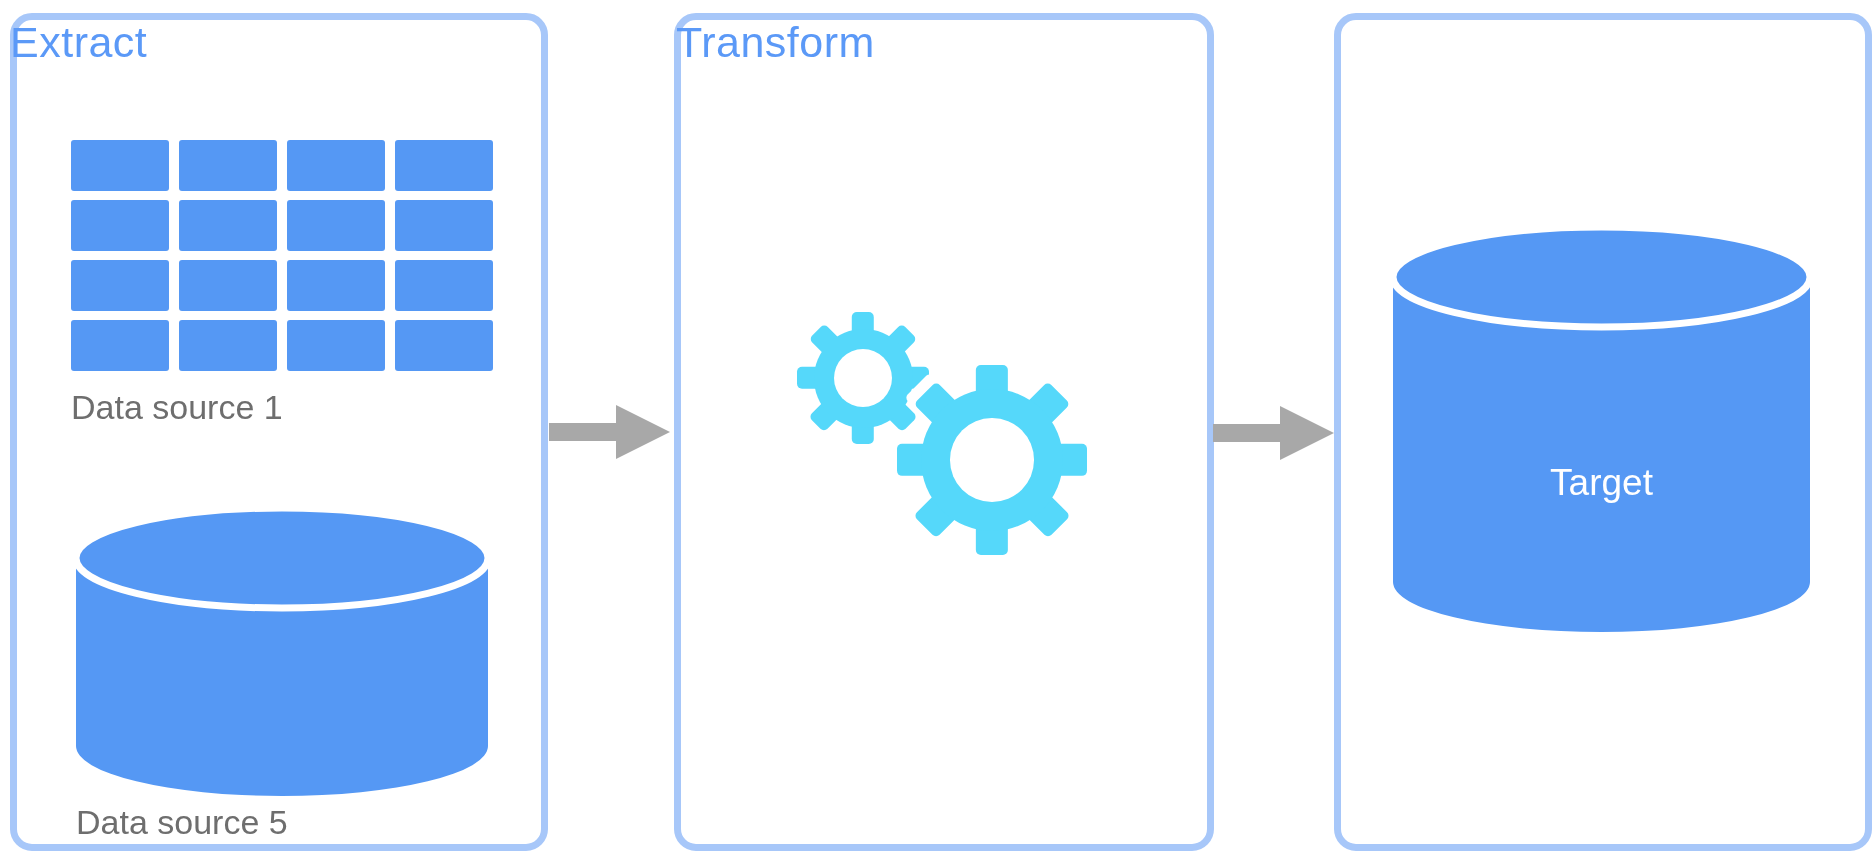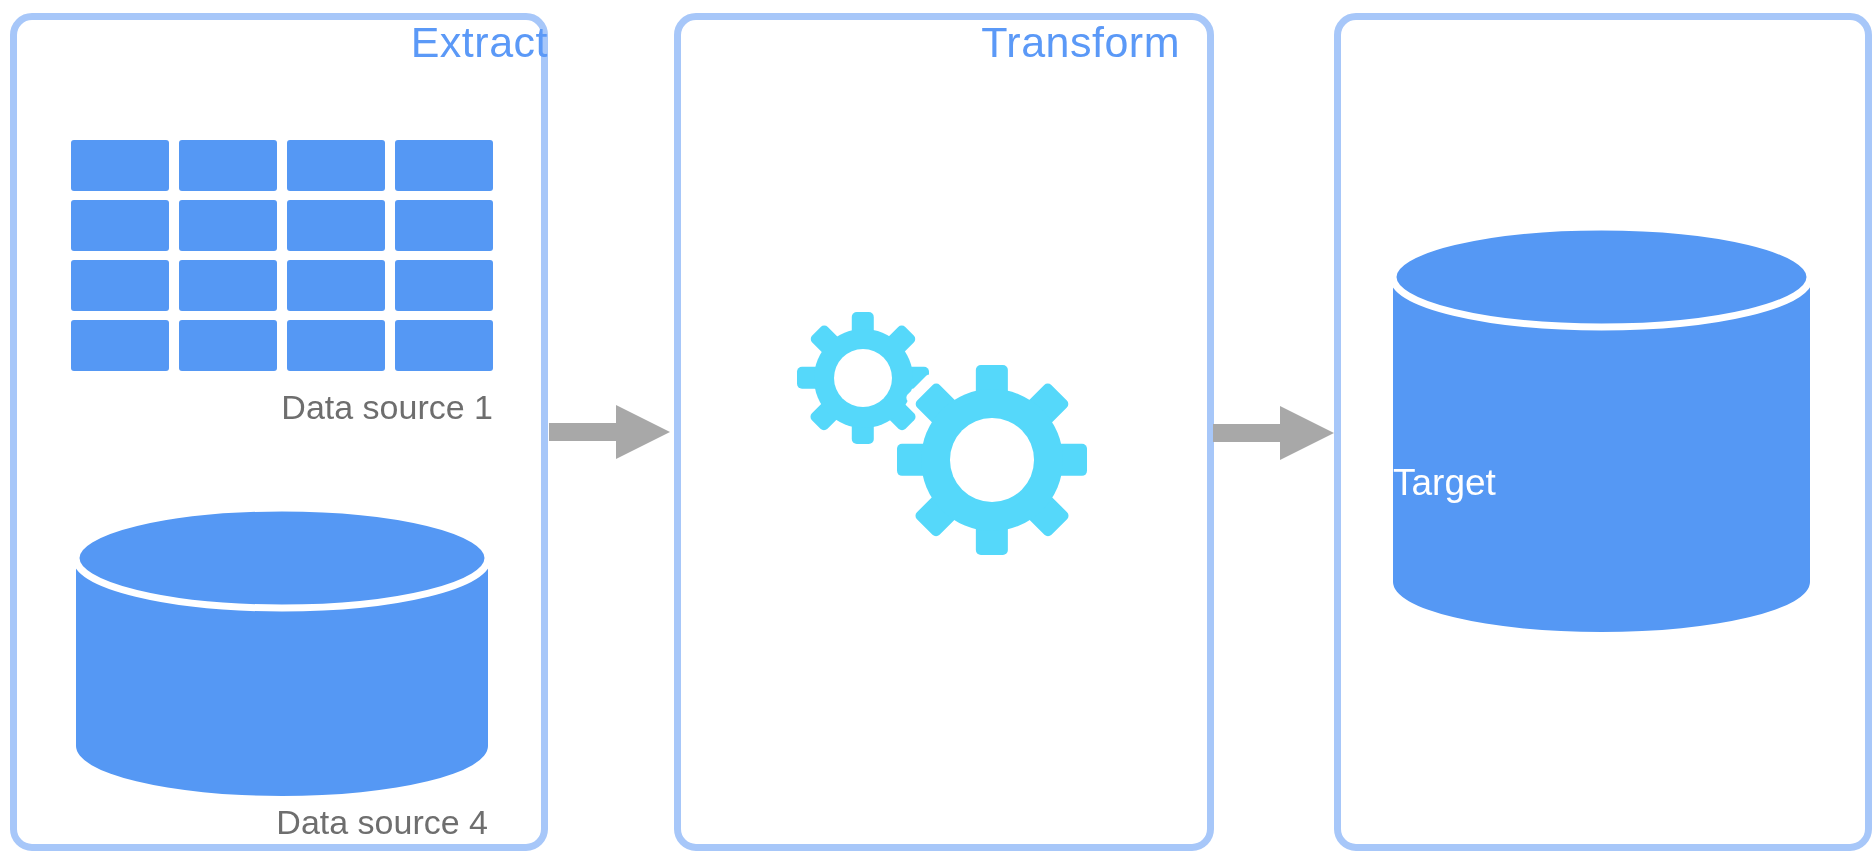--- a/index.html
+++ b/index.html
@@ -10,32 +10,32 @@
     --arrow:#A8A8A8;
     --cyan:#55D8FA;
   }
   *{margin:0;padding:0;box-sizing:border-box}
   html,body{background:#fff}
   body{font-family:"Liberation Sans", sans-serif;}
   .canvas{position:relative;width:1875px;height:861px;background:#fff;overflow:hidden}
 
   
   .panel{position:absolute;top:13px;height:838px;border:7px solid var(--panel-border);border-radius:22px;background:#fff}
-  .panel-title{position:absolute;top:18px;text-align:right;font-size:43px;font-weight:300;color:var(--title-blue);letter-spacing:.5px}
+  .panel-title{position:absolute;top:18px;text-align:left;font-size:43px;font-weight:300;color:var(--title-blue);letter-spacing:.5px}
 
   
   .table-icon{position:absolute;left:71px;top:140px;display:grid;grid-template-columns:repeat(4,98px);grid-auto-rows:51px;column-gap:10px;row-gap:9px}
   .table-icon i{display:block;background:var(--blue);border-radius:3px}
 
   
-  .label{position:absolute;color:var(--gray);font-size:34px;font-weight:300;text-align:right;line-height:1.45}
+  .label{position:absolute;color:var(--gray);font-size:34px;font-weight:300;text-align:left;line-height:1.45}
 
   
   .cyl{position:absolute}
-  .target-label{position:absolute;left:1393px;top:462px;width:417px;color:#fff;font-size:37px;font-weight:300}
+  .target-label{position:absolute;left:1393px;top:462px;width:417px;text-align:center;color:#fff;font-size:37px;font-weight:300}
 
   
   .gear{position:absolute}
   .gear .bar{position:absolute;left:50%;top:50%;width:17%;height:100%;background:var(--cyan);transform:translate(-50%,-50%) rotate(var(--a));border-radius:5px}
   .gear .body{position:absolute;inset:12.5%;background:var(--cyan);border-radius:50%}
   .gear .hole{position:absolute;inset:28%;background:#fff;border-radius:50%}
   .gear.halo .bar,.gear.halo .body{background:#fff}
 
   
   .arrow{position:absolute}
@@ -43,21 +43,21 @@
 </head>
 <body>
 
 <div class="canvas">
 
   <section class="panel" style="left:10px;width:538px"></section>
   <section class="panel" style="left:674px;width:540px"></section>
   <section class="panel" style="left:1334px;width:538px"></section>
 
   <div class="panel-title" style="left:10px;width:538px">Extract</div>
-  <div class="panel-title" style="left:640px;width:540px">Transform</div>
+  <div class="panel-title" style="left:676px;width:540px">Transform</div>
 
   <div class="table-icon">
     <i></i>
       <i></i>
       <i></i>
       <i></i>
     <i></i>
       <i></i>
       <i></i>
       <i></i>
@@ -69,21 +69,21 @@
       <i></i>
       <i></i>
       <i></i>
   </div>
   <div class="label" style="left:71px;top:383px;width:422px">Data source 1</div>
 
   <svg class="cyl" style="left:72px;top:504px" width="420" height="296" viewBox="-4 -4 420 296">
     <path d="M0 50 A206 50 0 0 0 412 50 L412 238 A206 50 0 0 1 0 238 Z" fill="#5598F4"></path>
     <ellipse cx="206" cy="50" rx="206" ry="50" fill="#5598F4" stroke="#ffffff" stroke-width="7"></ellipse>
   </svg>
-  <div class="label" style="left:76px;top:798px;width:412px">Data source 4</div>
+  <div class="label" style="left:76px;top:798px;width:412px">Data source 5</div>
 
   <svg class="arrow" style="left:549px;top:404px" width="122" height="56" viewBox="0 0 122 56">
     <path d="M0 19 H67 V1 L121 28 L67 55 V37 H0 Z" fill="#A8A8A8"></path>
   </svg>
 
   <div class="gear" style="left:797px;top:312px;width:132px;height:132px">
     <div class="bar" style="--a:0deg"></div>
     <div class="bar" style="--a:45deg"></div>
     <div class="bar" style="--a:90deg"></div>
     <div class="bar" style="--a:135deg"></div>

